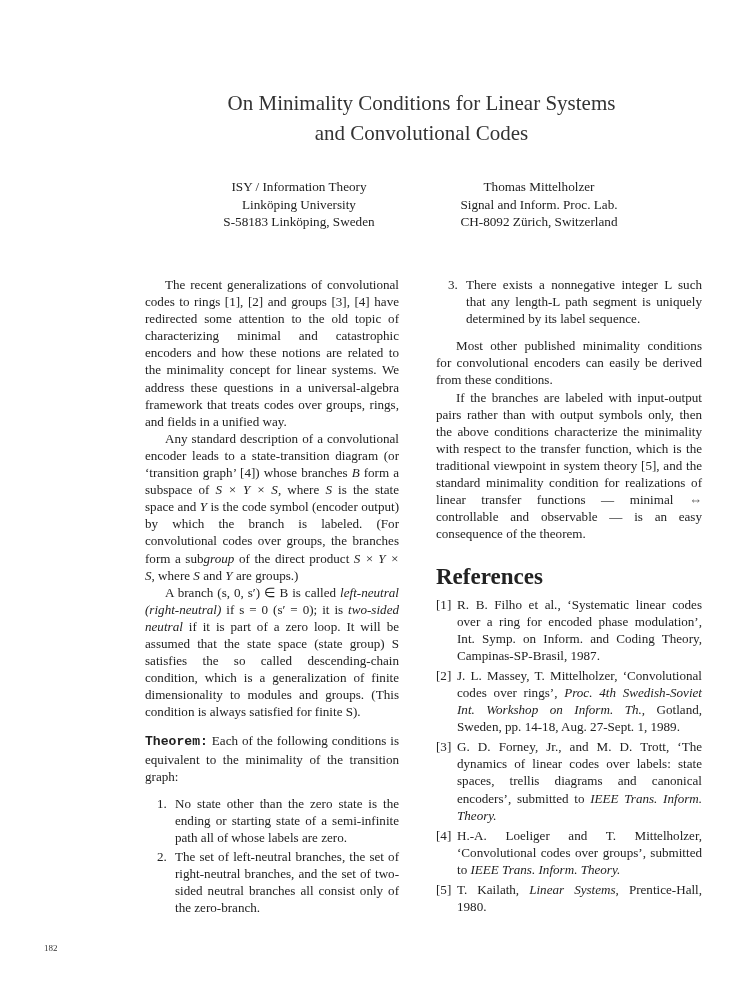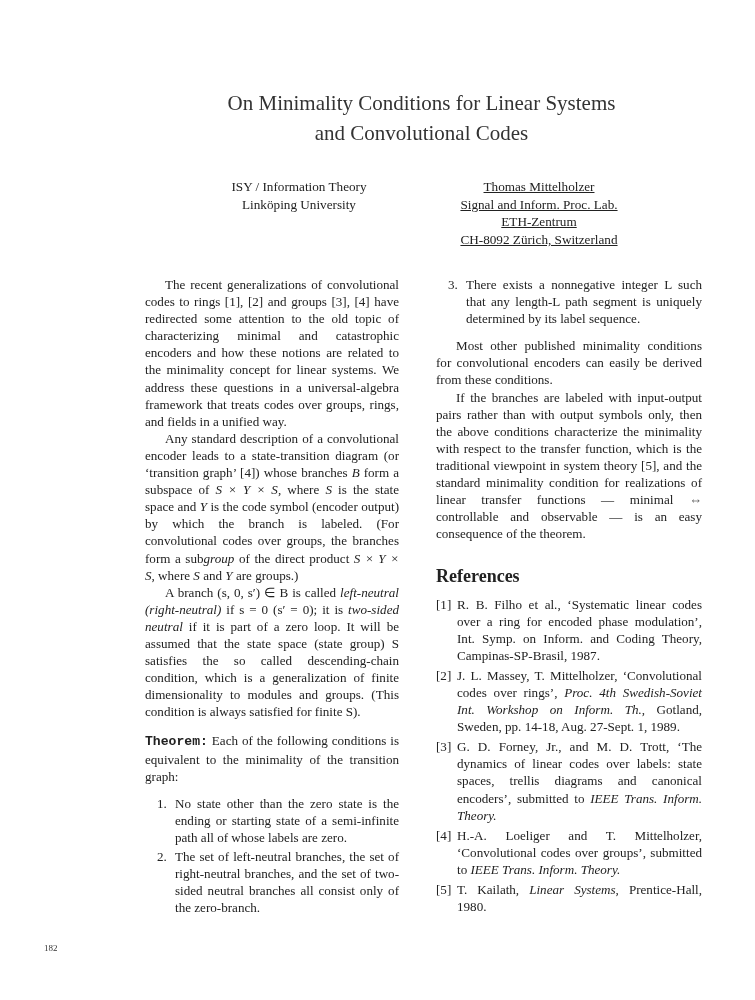--- a/index.html
+++ b/index.html
@@ -12,38 +12,38 @@
   .title {
     position: absolute; left: 100px; width: 555px; top: 88px;
     text-align: center; font-family: "Liberation Serif", serif;
     font-size: 21px; line-height: 30px; color: #333; font-weight: normal;
   }
   .author {
     position: absolute; top: 178px; text-align: center;
     font-family: "Liberation Serif", serif; font-size: 13.2px; line-height: 17.6px; color: #222;
   }
   .author.a1 { left: 155px; width: 200px; }
-  .author.a2 { left: 395px; width: 200px; text-decoration: underline; }
+  .author.a2 { left: 395px; width: 200px; }
   .col {
     position: absolute; top: 276px; width: 254px;
     font-family: "Liberation Serif", serif; font-size: 13.1px; line-height: 17.1px;
     text-align: justify; color: #222;
   }
   .col.left { left: 101px; }
   .col.right { left: 392px; width: 266px; }
   p { margin: 0; }
   .indent { text-indent: 20px; }
   .theorem { margin-top: 12px; }
   .theorem b { font-weight: bold; font-family: Liberation Mono, monospace; }
   ol.conds { list-style: none; margin: 10px 0 0 0; padding: 0; }
   ol.conds li { position: relative; padding-left: 30px; margin-bottom: 2px; }
   ol.conds li .num { position: absolute; left: 12px; top: 0; }
   .right ol.conds { margin-top: 0; margin-bottom: 10px; }
   .refs-heading {
-    font-family: "Liberation Serif", serif; font-weight: bold; font-size: 18px;
+    font-family: "Liberation Serif", serif; font-weight: bold; font-size: 23px;
     margin: 26px 0 10px 0; color: #222;
   }
   ol.refs { list-style: none; margin: 0; padding: 0; }
   ol.refs li { position: relative; padding-left: 21px; margin-bottom: 3px; }
   ol.refs li .rnum { position: absolute; left: 0; top: 0; }
   .folio {
     position: absolute; top: 943px; left: 0; width: 755px; 
     font-family: "Liberation Serif", serif; font-size: 9px; color: #333;
   }
   i { font-style: italic; }
@@ -54,26 +54,26 @@
 <div class="page">
 
   <div class="title">
     <div>On Minimality Conditions for Linear Systems</div>
     <div>and Convolutional Codes</div>
   </div>
 
   <div class="author a1">
     <div>ISY / Information Theory</div>
     <div>Linköping University</div>
+    <div>S-58183 Linköping, Sweden</div>
   </div>
 
   <div class="author a2">
     <div>Thomas Mittelholzer</div>
     <div>Signal and Inform. Proc. Lab.</div>
-    <div>ETH-Zentrum</div>
     <div>CH-8092 Zürich, Switzerland</div>
   </div>
 
   <div class="col left">
     <p class="indent">The recent generalizations of convolutional codes to rings [1], [2] and groups [3], [4] have redirected some attention to the old topic of characterizing minimal and catastrophic encoders and how these notions are related to the minimality concept for linear systems. We address these questions in a universal-algebra framework that treats codes over groups, rings, and fields in a unified way.</p>
     <p class="indent"><span>Any standard description of a convolutional encoder leads to a state-transition diagram (or ‘transition graph’ [4]) whose branches </span><i>B</i><span> form a subspace of </span><i>S × Y × S</i><span>, where </span><i>S</i><span> is the state space and </span><i>Y</i><span> is the code symbol (encoder output) by which the branch is labeled. (For convolutional codes over groups, the branches form a sub</span><i>group</i><span> of the direct product </span><i>S × Y × S</i><span>, where </span><i>S</i><span> and </span><i>Y</i><span> are groups.)</span></p>
     <p class="indent"><span>A branch (s, 0, s′) ∈ B is called </span><i>left-neutral (right-neutral)</i><span> if s = 0 (s′ = 0); it is </span><i>two-sided neutral</i><span> if it is part of a zero loop. It will be assumed that the state space (state group) S satisfies the so called descending-chain condition, which is a generalization of finite dimensionality to modules and groups. (This condition is always satisfied for finite S).</span></p>
     <p class="theorem"><b>Theorem:</b><span> Each of the following conditions is equivalent to the minimality of the transition graph:</span></p>
     <ol class="conds">
       <li><span class="num">1.</span><span>No state other than the zero state is the ending or starting state of a semi-infinite path all of whose labels are zero.</span></li>

